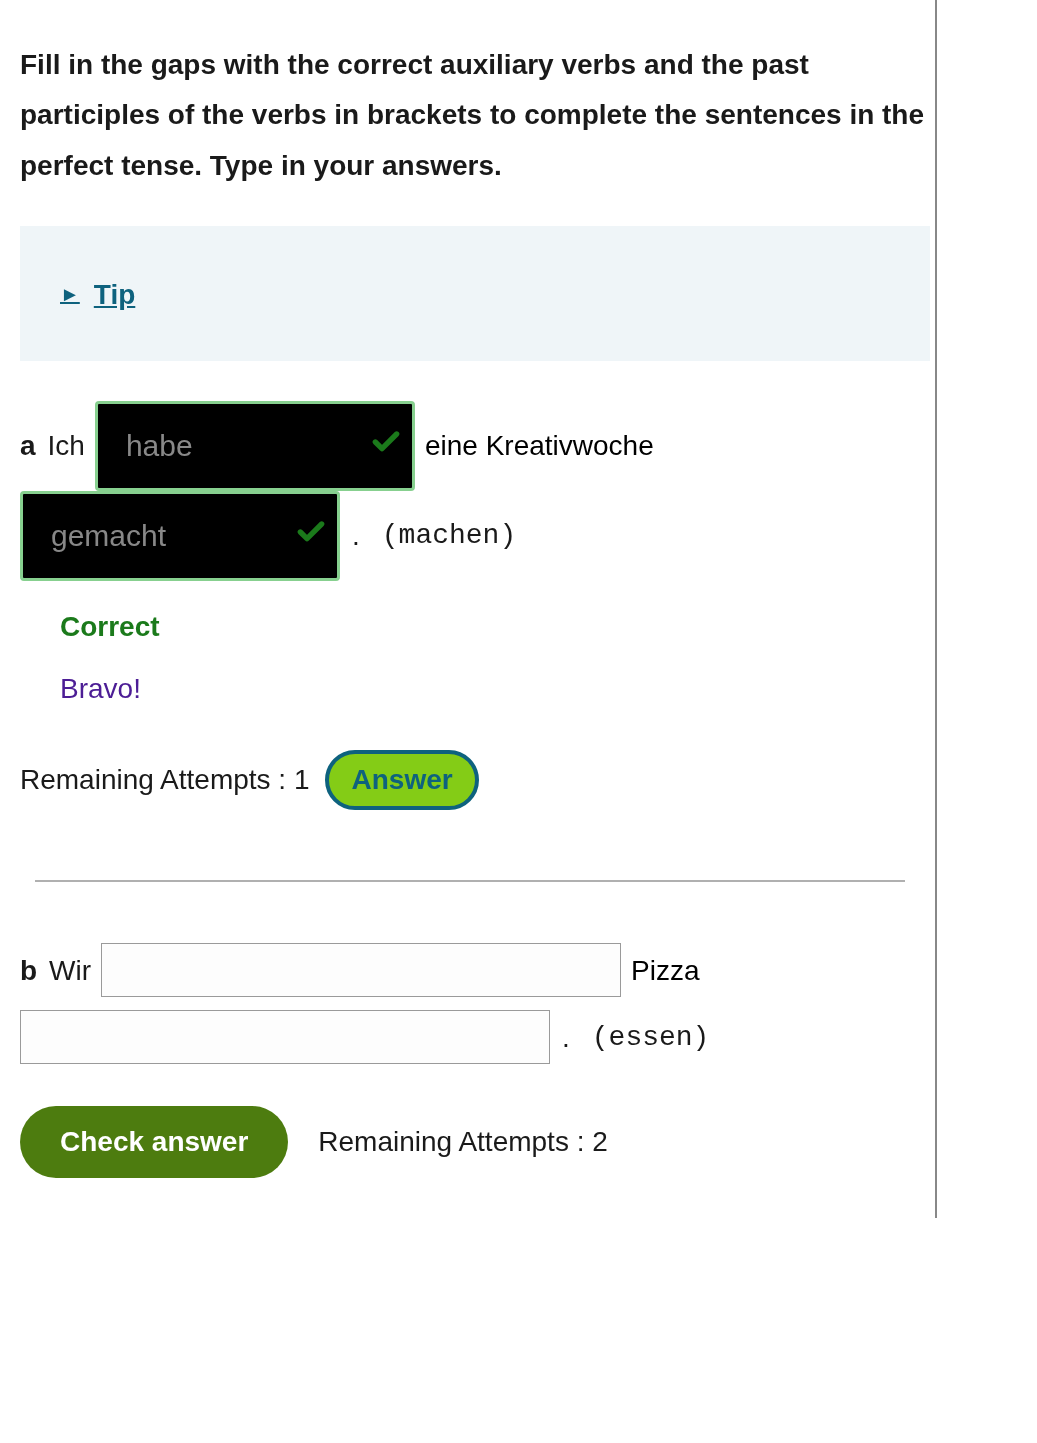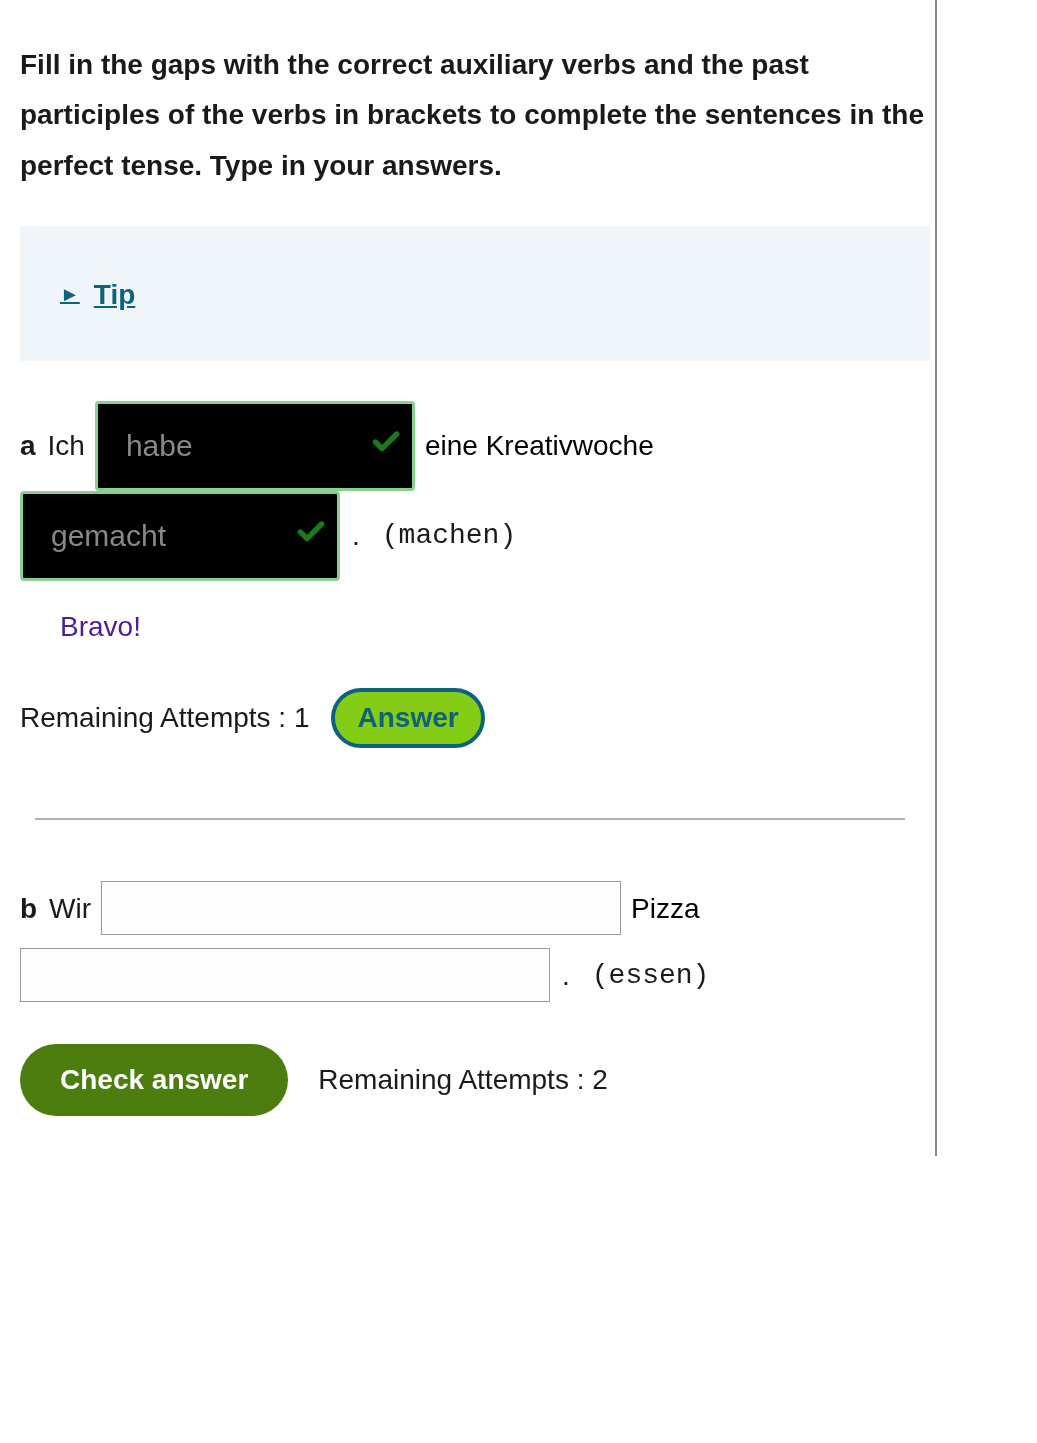--- a/index.html
+++ b/index.html
@@ -112,21 +112,21 @@
       color: #1b7a1b;
       font-weight: 700;
       margin-bottom: 30px;
     }
     .feedback-msg {
       color: #4c1d95;
     }
     .attempts-row {
       display: flex;
       align-items: center;
-      gap: 22px;
+      gap: 16px;
       margin-top: 45px;
     }
     .attempts-text {
       color: #1a1a1a;
     }
     .answer-btn {
       border: 4px solid #0e627e;
       background: #84cc16;
       color: #0e627e;
       font-weight: 700;
@@ -200,20 +200,21 @@
           <svg viewBox="0 0 24 24" fill="none" stroke="currentColor" stroke-width="4" stroke-linecap="round" stroke-linejoin="round">
               <polyline points="20 6 9 17 4 12"></polyline>
             </svg>
         </span>
       </span>
       <span class="period">.</span>
       <span class="bracket-text">(machen)</span>
     </div>
 
     <div class="feedback-block">
+      <div class="feedback-correct">Correct</div>
       <div class="feedback-msg">Bravo!</div>
     </div>
 
     <div class="attempts-row">
       <span class="attempts-text">Remaining Attempts : 1</span>
       <button class="answer-btn">Answer</button>
     </div>
   </div>
 
   <hr class="divider">

